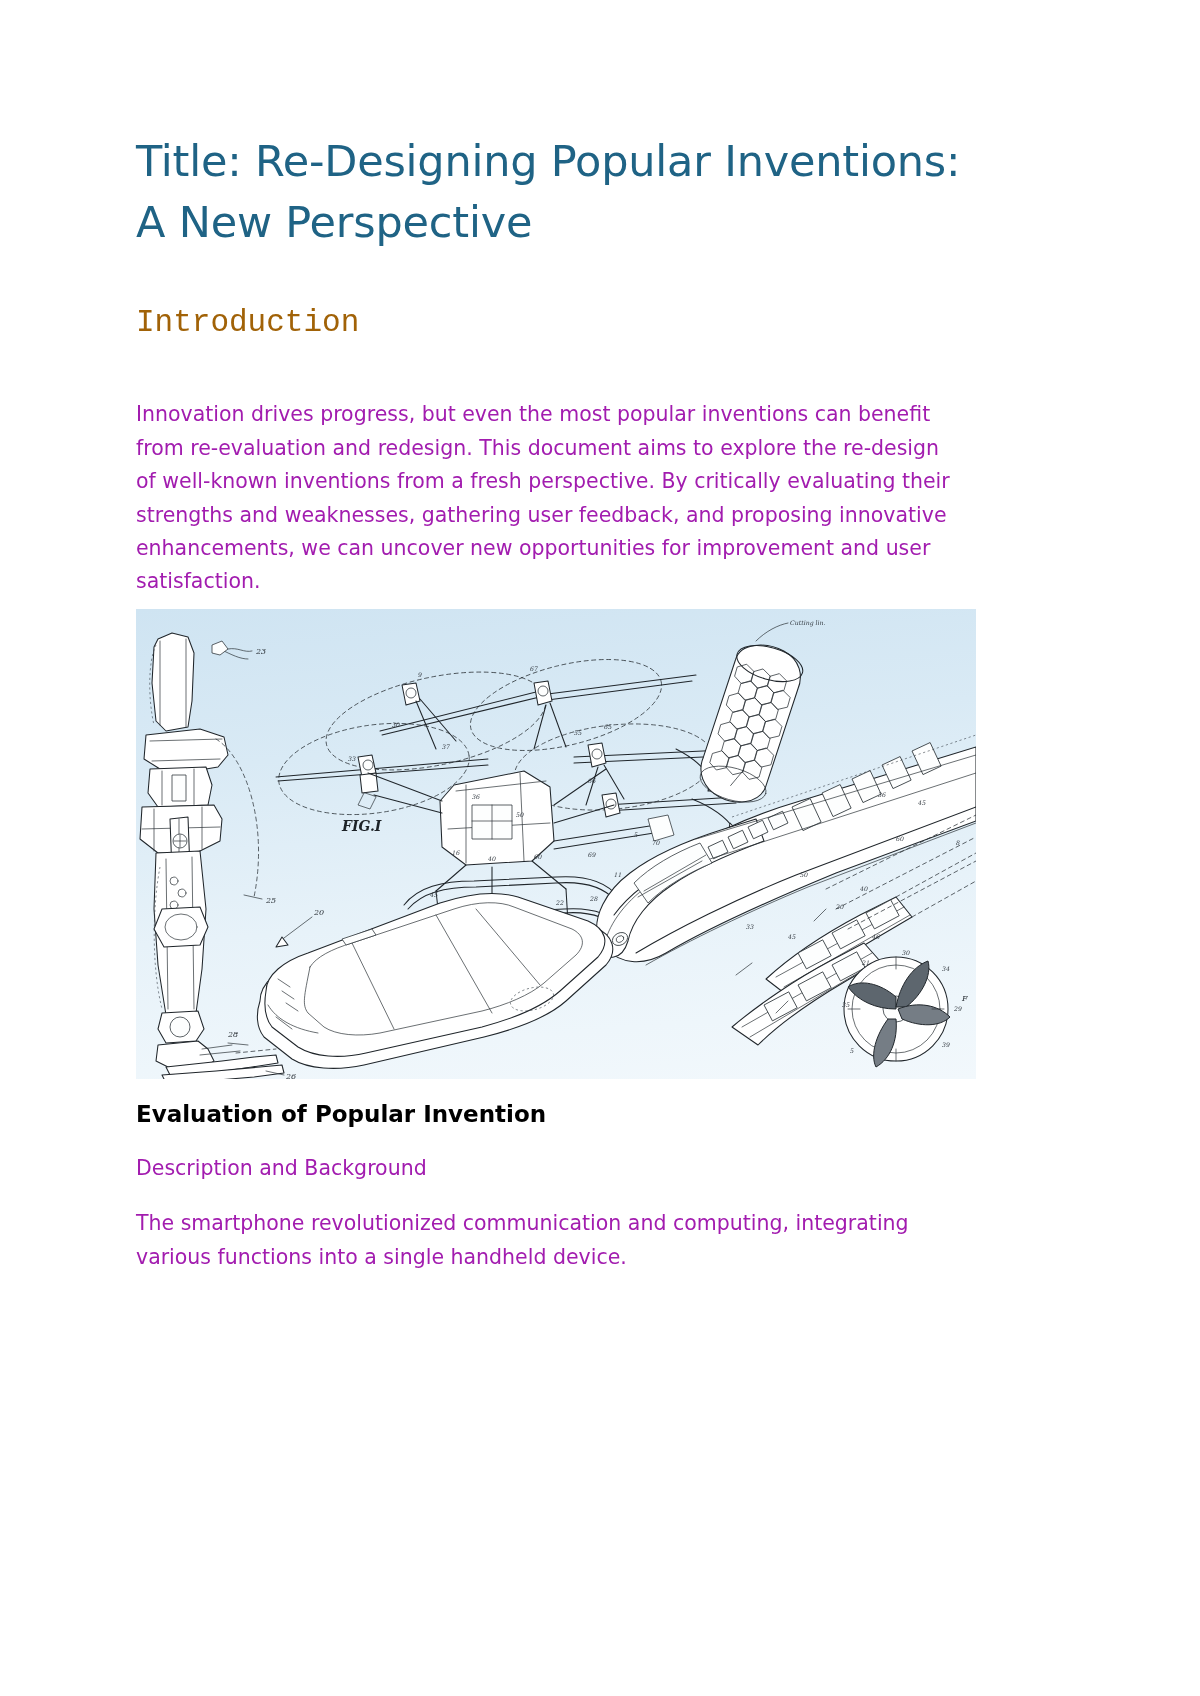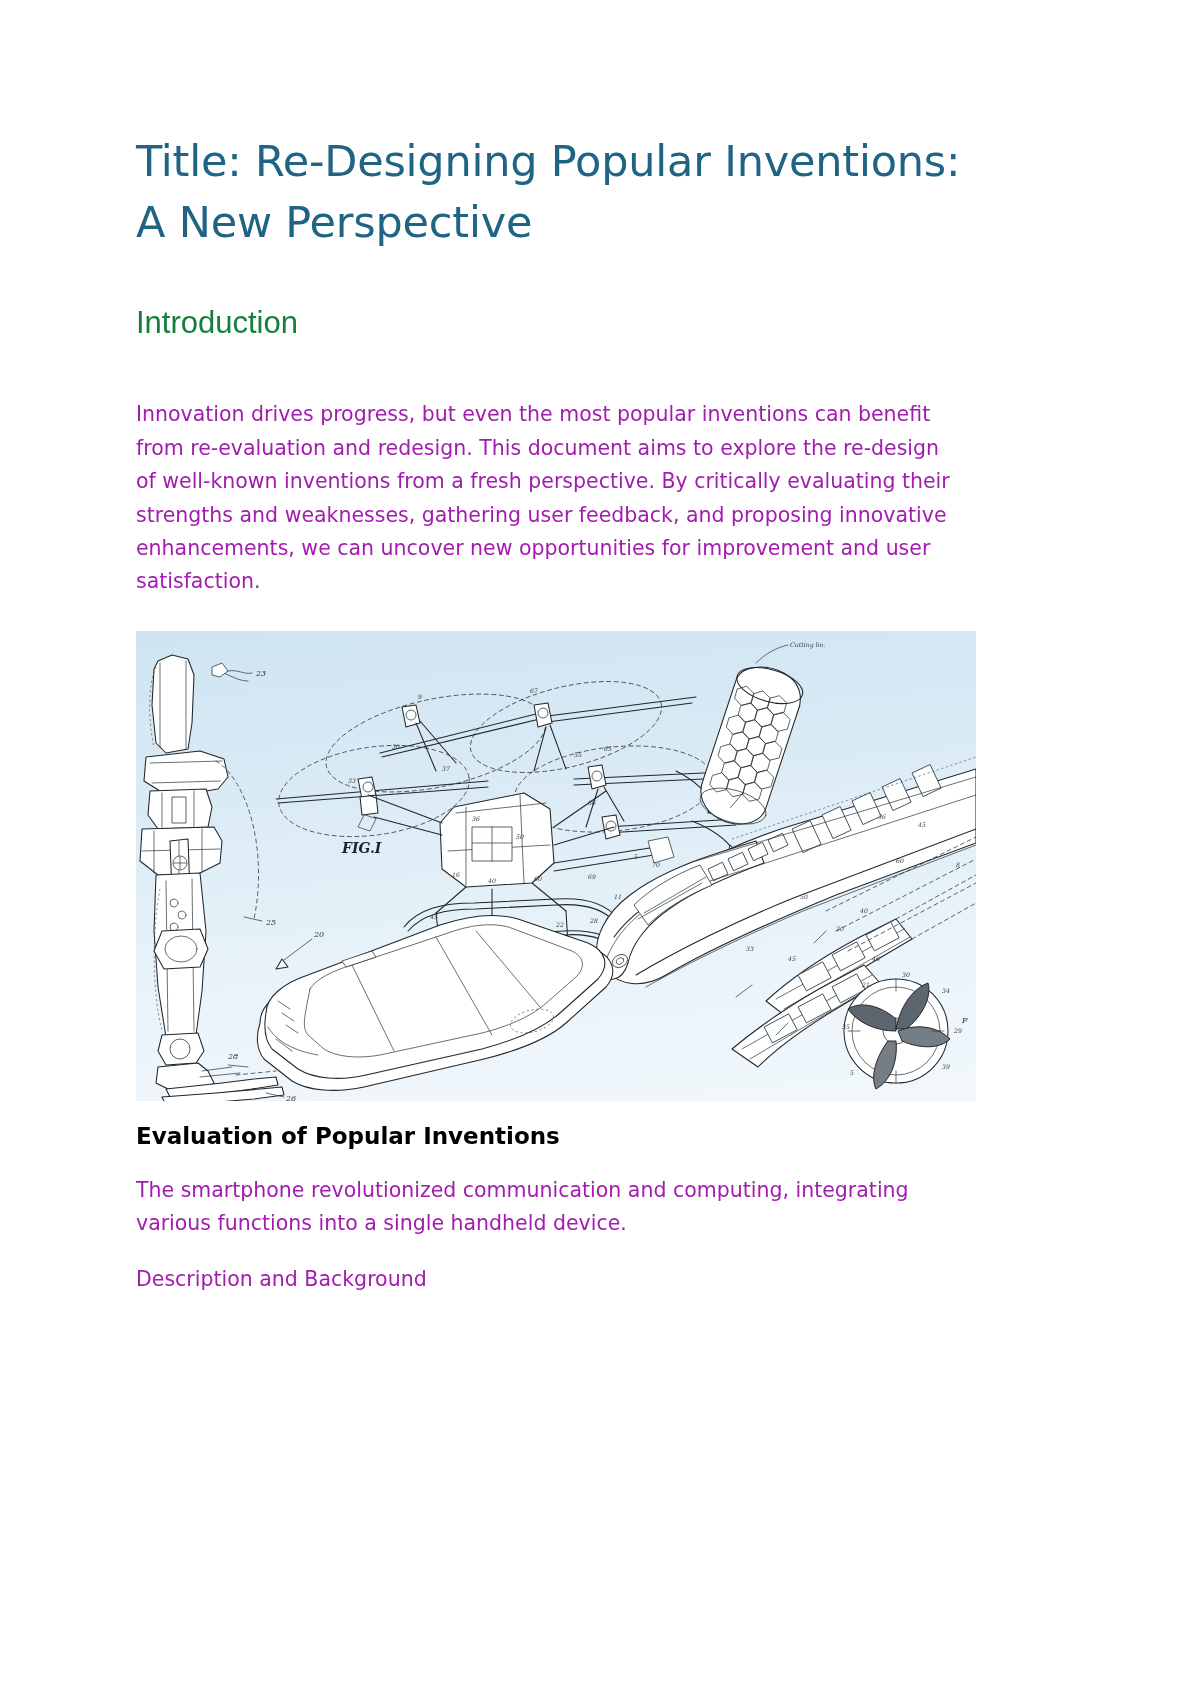--- a/index.html
+++ b/index.html
@@ -40,24 +40,24 @@
     font-weight: 400;
     line-height: 1.42;
     letter-spacing: -0.2px;
     margin: 0;
     padding-top: 131px;
     width: 830px;
   }
 
   
   .h-intro {
-    font-family: Liberation Sans, sans-serif;
+    font-family: Liberation Mono, monospace;
     font-size: 31px;
     font-weight: 400;
-    color: #15803d;
+    color: #a16207;
     margin: 0;
     padding-top: 50px;
     line-height: 1.3;
   }
 
   .h-section {
     font-family: "DejaVu Sans", sans-serif;
     font-size: 23px;
     font-weight: 700;
     color: #000000;
@@ -76,21 +76,21 @@
     margin: 0;
     width: 828px;
   }
   .par-intro { padding-top: 55px; }
   .par-gap-a { padding-top: 36px; }
   .par-gap-b { padding-top: 22px; }
   .par-gap-c { padding-top: 22px; }
 
   
   .figure-wrap {
-    margin-top: 32px;
+    margin-top: 10px;
     width: 840px;
     height: 470px;
     position: relative;
     overflow: hidden;
     background: linear-gradient(175deg, #cfe4f2 0%, #d9eaf5 30%, #e7f2f9 62%, #eef6fb 85%, #f2f8fc 100%);
   }
   .figure-wrap svg { display: block; width: 840px; height: 470px; }
 
   .ink { fill: none; stroke: #20262b; stroke-width: 1.05; stroke-linecap: round; stroke-linejoin: round; }
   .ink-thin { fill: none; stroke: #2b3237; stroke-width: 0.7; stroke-linecap: round; stroke-linejoin: round; }
@@ -410,21 +410,21 @@
           <path class="ink-thin" d="M146,382 L158,390 M150,394 L162,402 M142,370 L154,378"></path>
 
           <path class="ink-thin" d="M176,308 L144,332"></path>
           <path class="ink-fill" d="M146,328 L140,338 L152,336 Z"></path>
           <text class="lbl" x="178" y="306">20</text>
         </g>
 
       </svg>
     </div>
 
-    <h3 class="h-section">Evaluation of Popular Inventions</h3>
-
+    <h3 class="h-section">Evaluation of Popular Invention</h3>
+
+
+    <p class="body-par par-gap-b">Description and Background</p>
 
     <p class="body-par par-gap-c">The smartphone revolutionized communication and computing, integrating various functions into a single handheld device.</p>
-
-    <p class="body-par par-gap-b">Description and Background</p>
 
   </div>
 </div>
 
 </body></html>

